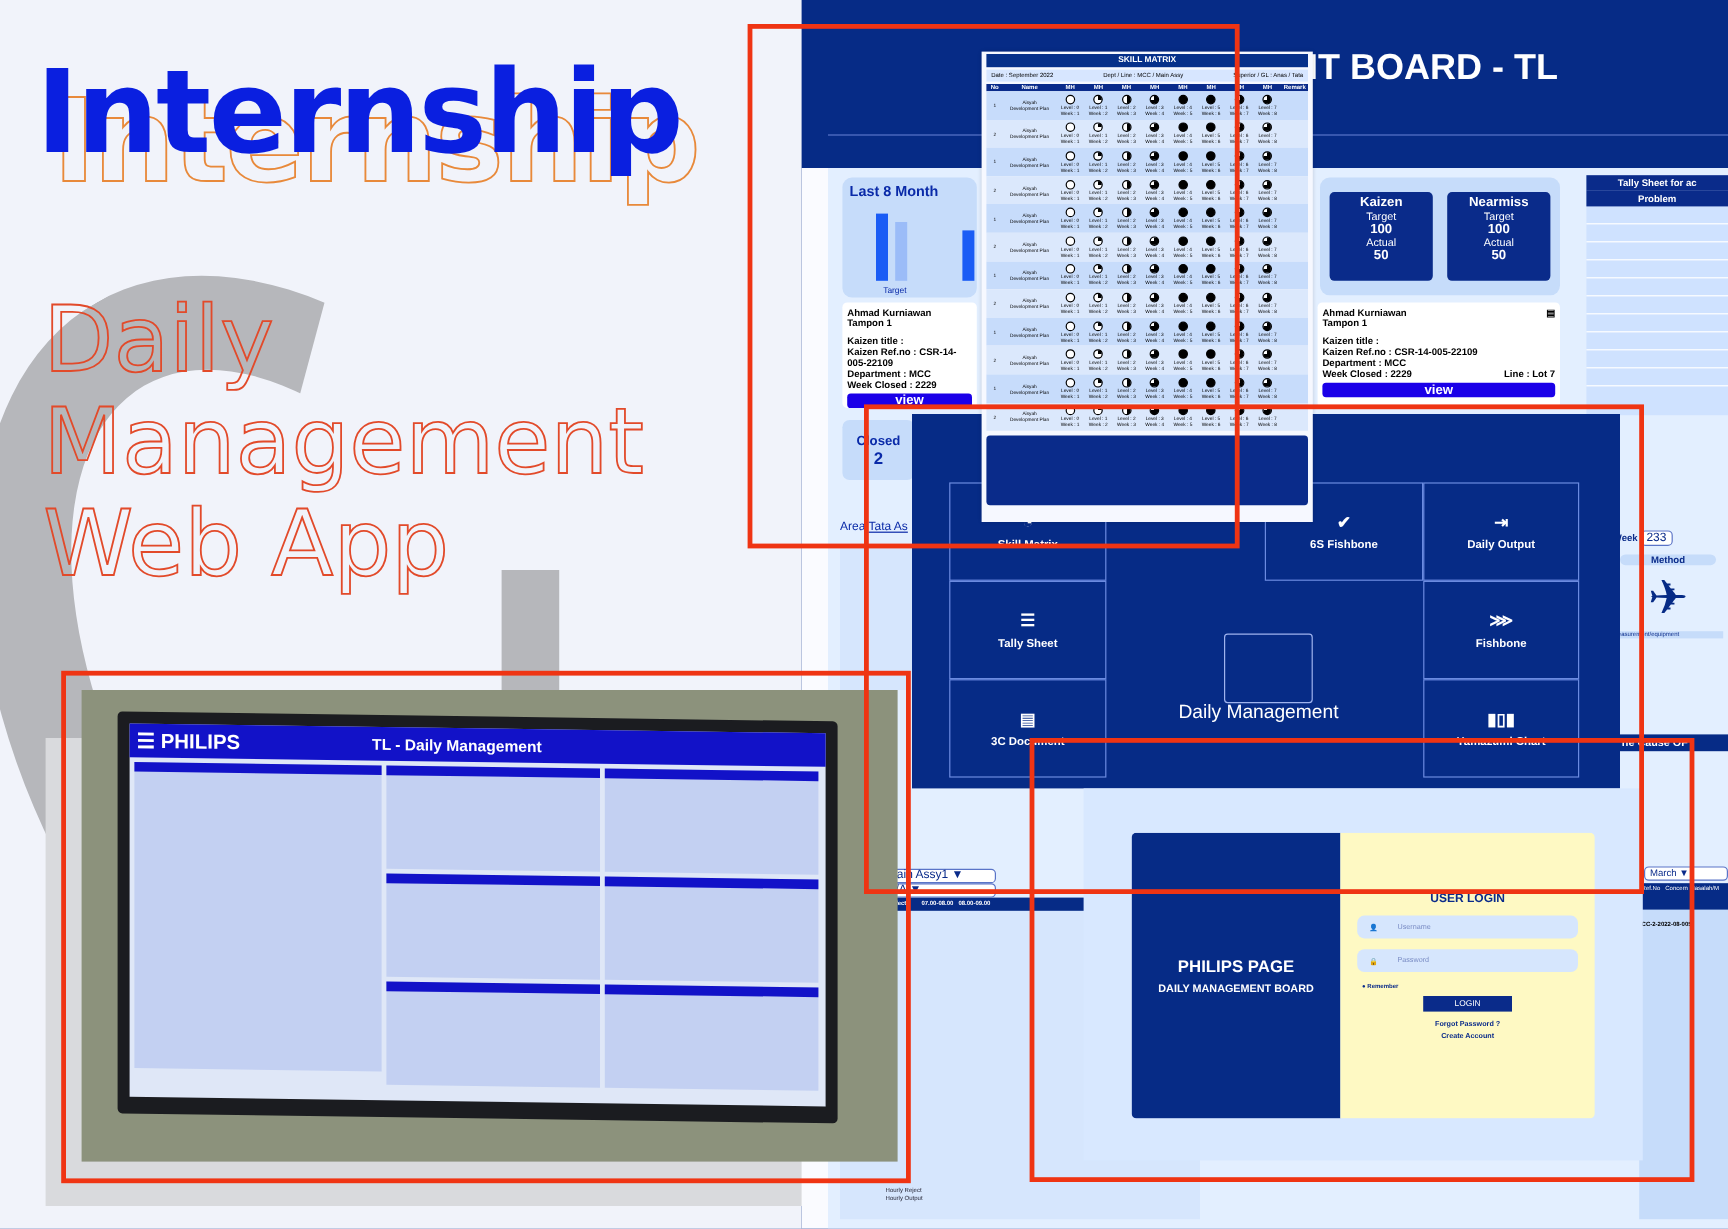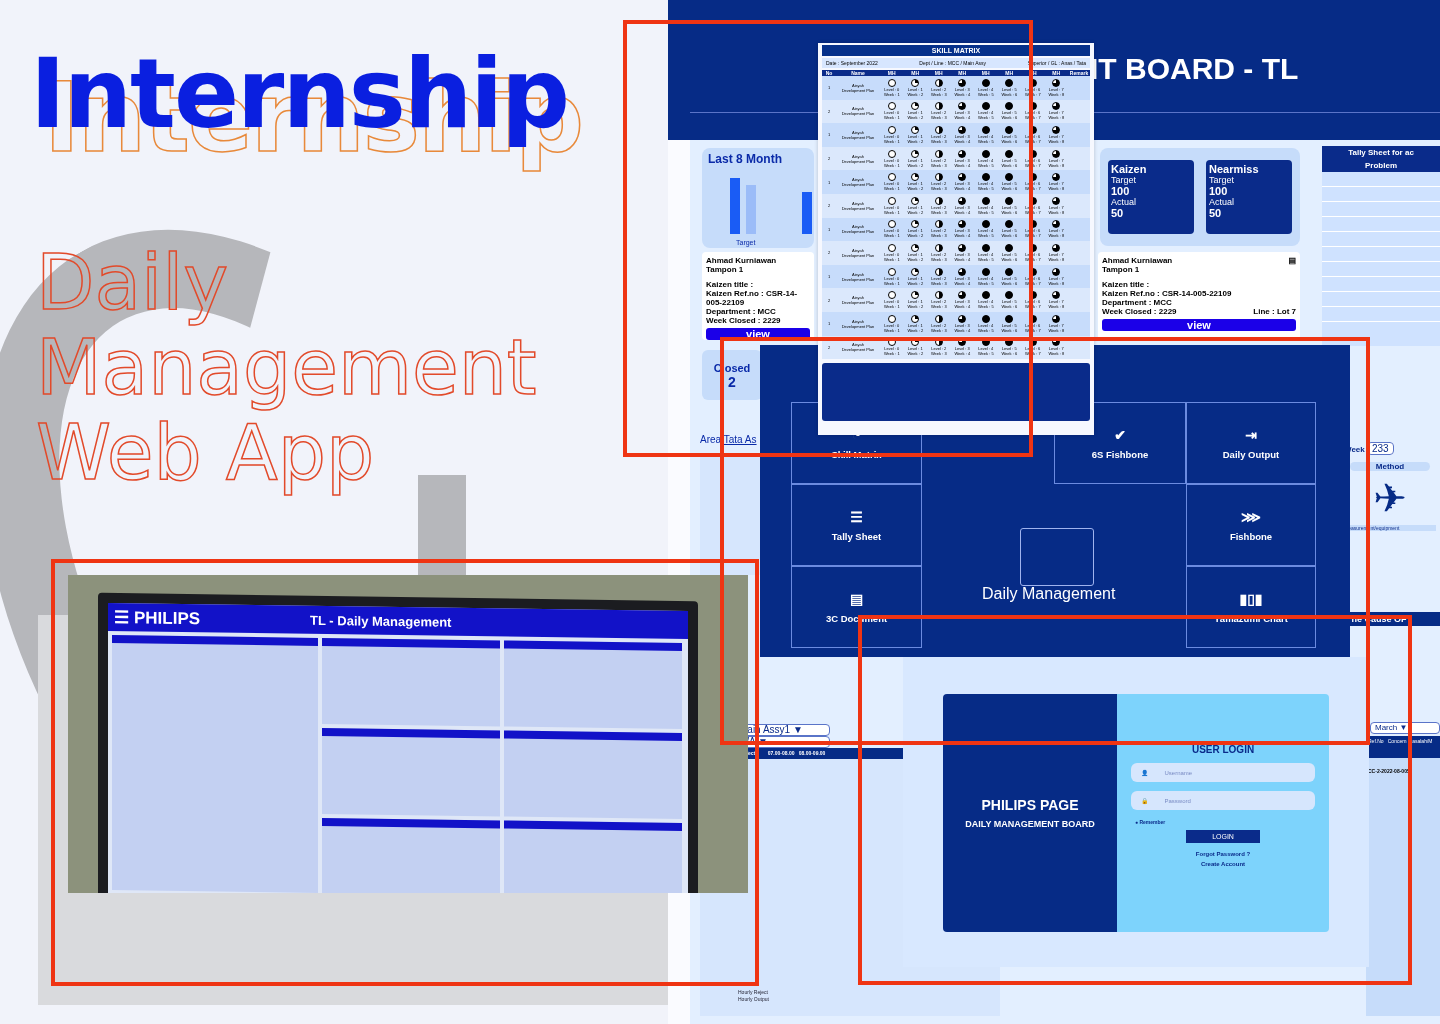--- a/index.html
+++ b/index.html
@@ -7,30 +7,30 @@
 .abs{position:absolute}
 
 .title-main{left:30px;top:38px;font-size:96px;font-weight:900;color:#0a1fe0;letter-spacing:-2px;font-family:"DejaVu Sans",sans-serif;z-index:3}
 .title-shadow{left:44px;top:62px;font-size:96px;font-weight:900;color:transparent;-webkit-text-stroke:1.5px #e8893a;letter-spacing:-2px;font-family:"DejaVu Sans",sans-serif;z-index:2}
 .sub{left:36px;font-size:76px;color:transparent;-webkit-text-stroke:1.5px #e24a2a;font-family:"DejaVu Sans",sans-serif;line-height:1;z-index:3}
 .gray-arc{left:30px;top:196px;width:520px;height:840px;border:80px solid #b6b7bb;border-radius:50%;border-right-color:transparent;border-bottom-color:transparent;transform:rotate(-30deg);z-index:1}
 .gray-bar{left:418px;top:475px;width:48px;height:140px;background:#b6b7bb;z-index:1}
 .gray-panel{left:38px;top:615px;width:652px;height:390px;background:#d9dadd;z-index:1}
 
 .board{left:668px;top:0;width:772px;height:1024px;background:#062b86;z-index:0}
-.board-title{left:1090px;top:52px;color:#fff;font-size:30px;font-weight:700;z-index:1}
+.board-title{left:1090px;top:40px;color:#fff;font-size:30px;font-weight:700;z-index:1}
 .board-light{left:690px;top:140px;width:750px;height:890px;background:#e3efff;z-index:1}
 .col-left{left:668px;top:140px;width:22px;height:884px;background:#fafbff;z-index:1}
 .last3{left:702px;top:148px;width:112px;height:100px;background:#c6dcfa;border-radius:8px;z-index:2;padding:4px 6px}
 .last3 h4{color:#0a2aa8;font-size:12px}
 .bars{position:absolute;left:28px;bottom:14px;display:flex;gap:6px;align-items:flex-end}
 .bar{width:10px}
 .profile{left:702px;top:252px;width:112px;height:88px;background:#fff;border-radius:4px;z-index:2;padding:4px;font-size:8px;font-weight:700}
 .view-btn{display:block;background:#1b00e8;color:#fff;text-align:center;font-size:11px;border-radius:3px;margin-top:3px}
-.stat-card{background:#0a2b8a;color:#fff;border-radius:4px;font-size:9px;padding:3px}
+.stat-card{background:#0a2b8a;color:#fff;border-radius:4px;text-align:center;font-size:9px;padding:3px}
 .stat-card b{display:block;font-size:11px}
 .profile2{left:1098px;top:252px;width:202px;height:88px;background:#fff;border-radius:4px;z-index:2;padding:4px;font-size:8px;font-weight:700}
 .tally{left:1322px;top:146px;width:118px;height:200px;background:#cfe2ff;z-index:2}
 .tally .hd{background:#0a2b8a;color:#fff;font-size:8px;font-weight:700;text-align:center;padding:2px 0}
 .tally .row{height:15px;border-bottom:1px solid #fff}
 
 .skill{left:818px;top:43px;width:276px;height:392px;background:#f6f8ff;z-index:6;box-shadow:0 0 4px rgba(0,0,0,.2);padding:2px 4px}
 .skill h5{text-align:center;font-size:7px;color:#fff;background:#06308a;padding:2px}
 .skill .meta{display:flex;justify-content:space-between;font-size:5px;background:#d7e6ff;padding:2px 4px;margin:2px 0}
 .sm-hd{display:grid;grid-template-columns:14px 44px repeat(8,1fr) 22px;background:#0a2b8a;color:#fff;font-size:5px;font-weight:700;text-align:center}
@@ -43,27 +43,27 @@
 .menu{left:760px;top:345px;width:590px;height:312px;background:#062b86;z-index:4}
 .tile{position:absolute;border:1px solid #6b8be0;color:#fff;font-size:9.5px;font-weight:700;display:flex;flex-direction:column;align-items:center;justify-content:center;gap:6px}
 .tile .ic{font-size:14px}
 .dm-label{position:absolute;left:222px;top:240px;color:#fff;font-size:16px}
 
 .login{left:903px;top:657px;width:466px;height:310px;background:#d8e8ff;z-index:7}
 .login-card{position:absolute;left:40px;top:37px;width:386px;height:238px;border-radius:4px;overflow:hidden;display:flex}
 .lg-left{width:193px;background:#062b86;color:#fff;display:flex;flex-direction:column;align-items:center;justify-content:center;text-align:center}
 .lg-left h2{font-size:14px}
 .lg-left p{font-size:9px;margin-top:6px;font-weight:600}
-.lg-right{width:232px;background:#7dd3fc;padding:50px 14px 0;text-align:center}
+.lg-right{width:232px;background:#fef9c3;padding:50px 14px 0;text-align:center}
 .lg-right h3{color:#0a2b8a;font-size:10px;margin-bottom:8px}
 .field{background:#d6e6fd;border-radius:6px;height:19px;margin-bottom:9px;display:flex;align-items:center;font-size:6px;color:#7a8cc4;padding-left:10px;gap:16px}
 .login-btn{display:inline-block;background:#0a2b8a;color:#fff;font-size:7px;padding:3px 26px;margin:4px 0 6px}
 .lnk{font-size:6px;color:#0a2b8a;font-weight:700;line-height:1.7}
 
-.photo{left:68px;top:575px;width:680px;height:318px;background:#8c927c;z-index:5;overflow:hidden}
+.photo{left:68px;top:575px;width:680px;height:393px;background:#8c927c;z-index:5;overflow:hidden}
 .tv{position:absolute;left:30px;top:22px;width:600px;height:335px;background:#1b1c20;border-radius:4px;transform:skewY(.8deg)}
 .screen{position:absolute;left:10px;top:10px;right:10px;bottom:14px;background:#dfe7f7}
 .scr-head{height:28px;background:#1212c8;color:#fff;display:flex;align-items:center;padding-left:6px;font-weight:700}
 .scr-head .logo{font-size:17px}
 .scr-head .ttl{margin-left:110px;font-size:13px}
 .scr-panel{position:absolute;background:#c3d0f2;border-top:8px solid #1212c8}
 
 .red{position:absolute;border:4px solid #ef3413;z-index:9}
 .others{z-index:3}
 .selbox{background:#fff;border:1px solid #5a74c8;border-radius:4px;font-size:10px;color:#0a2b8a;padding:0 4px;height:12px;line-height:10px}

